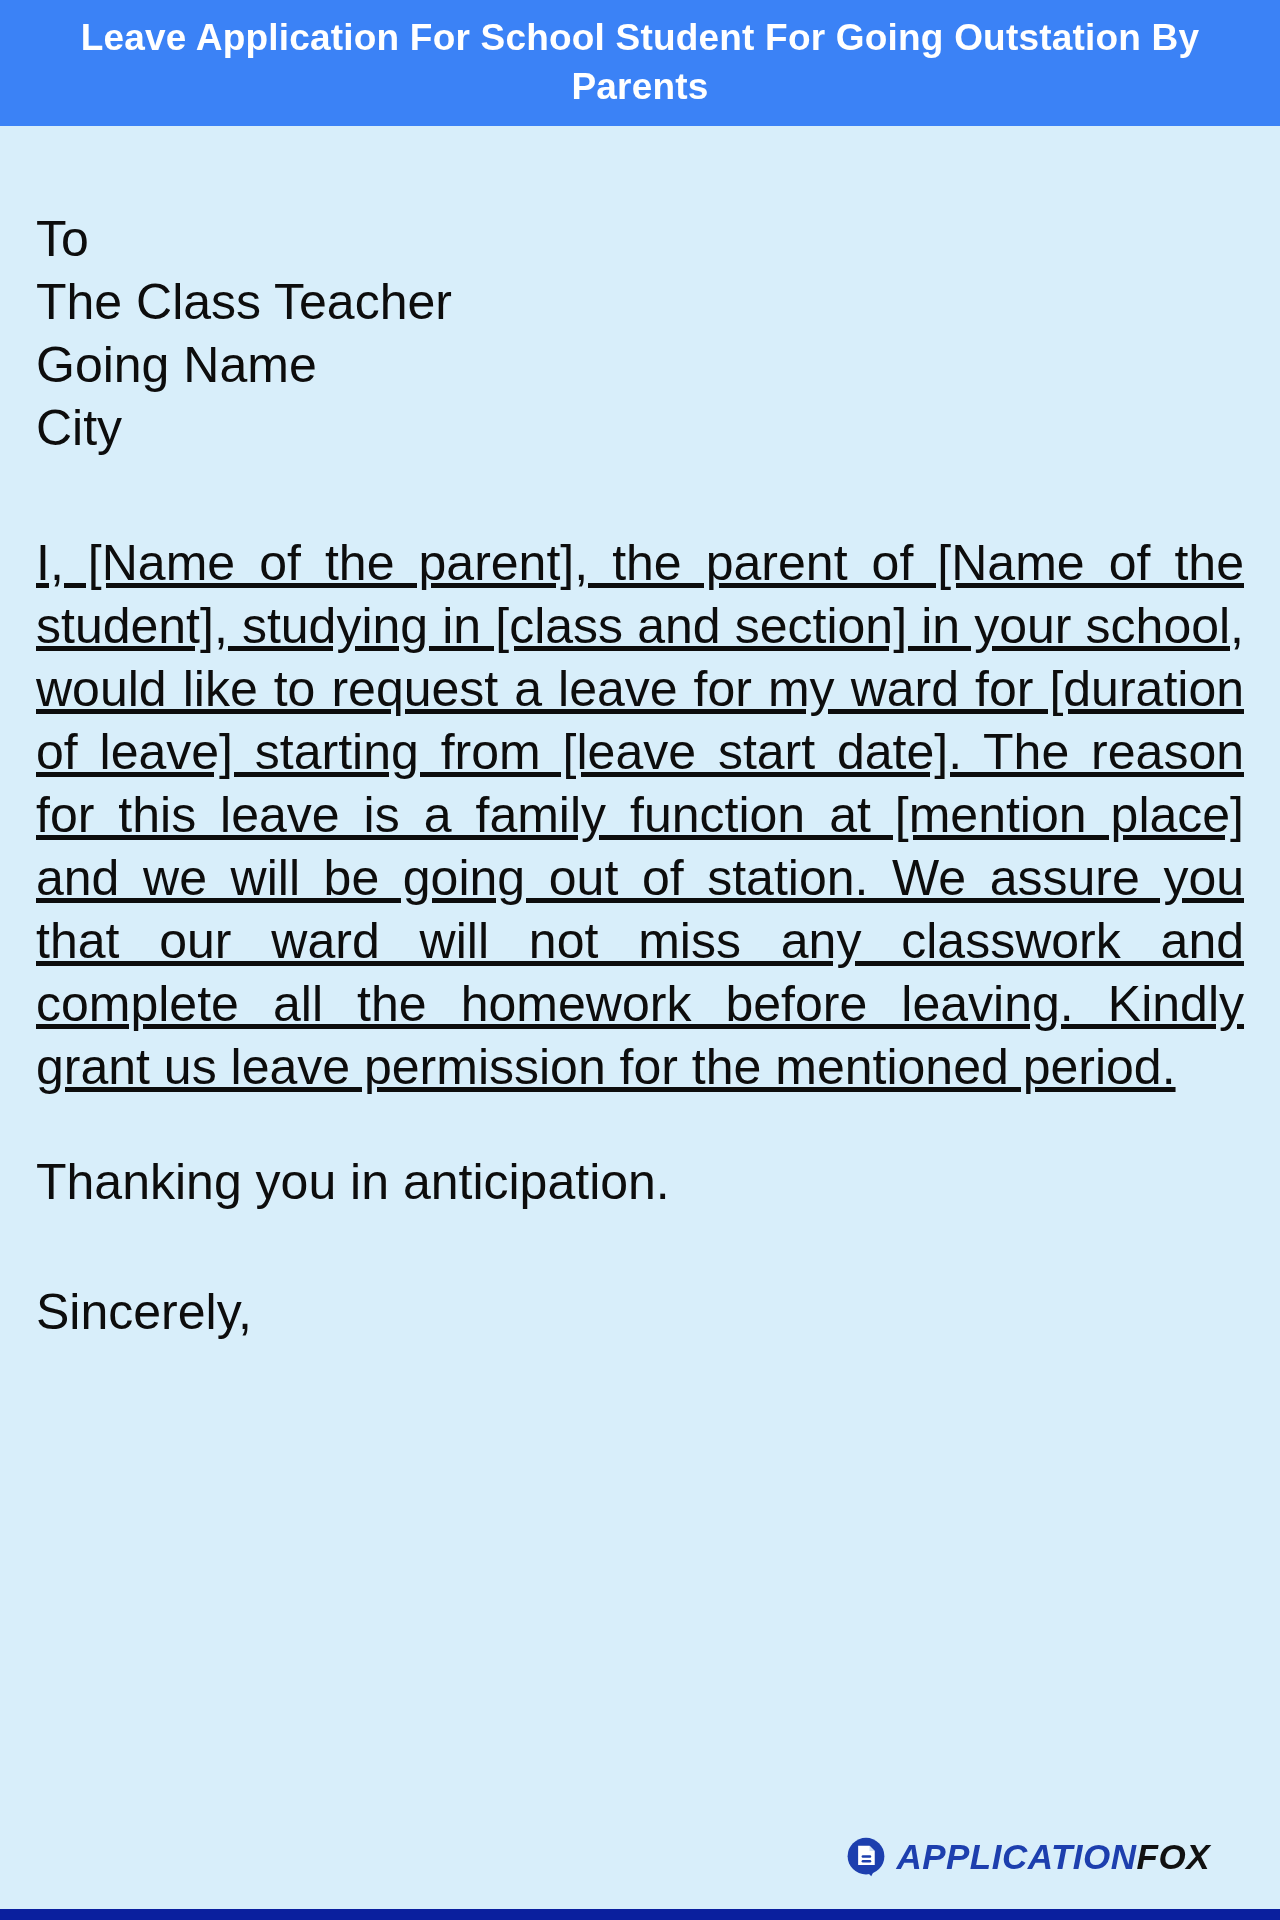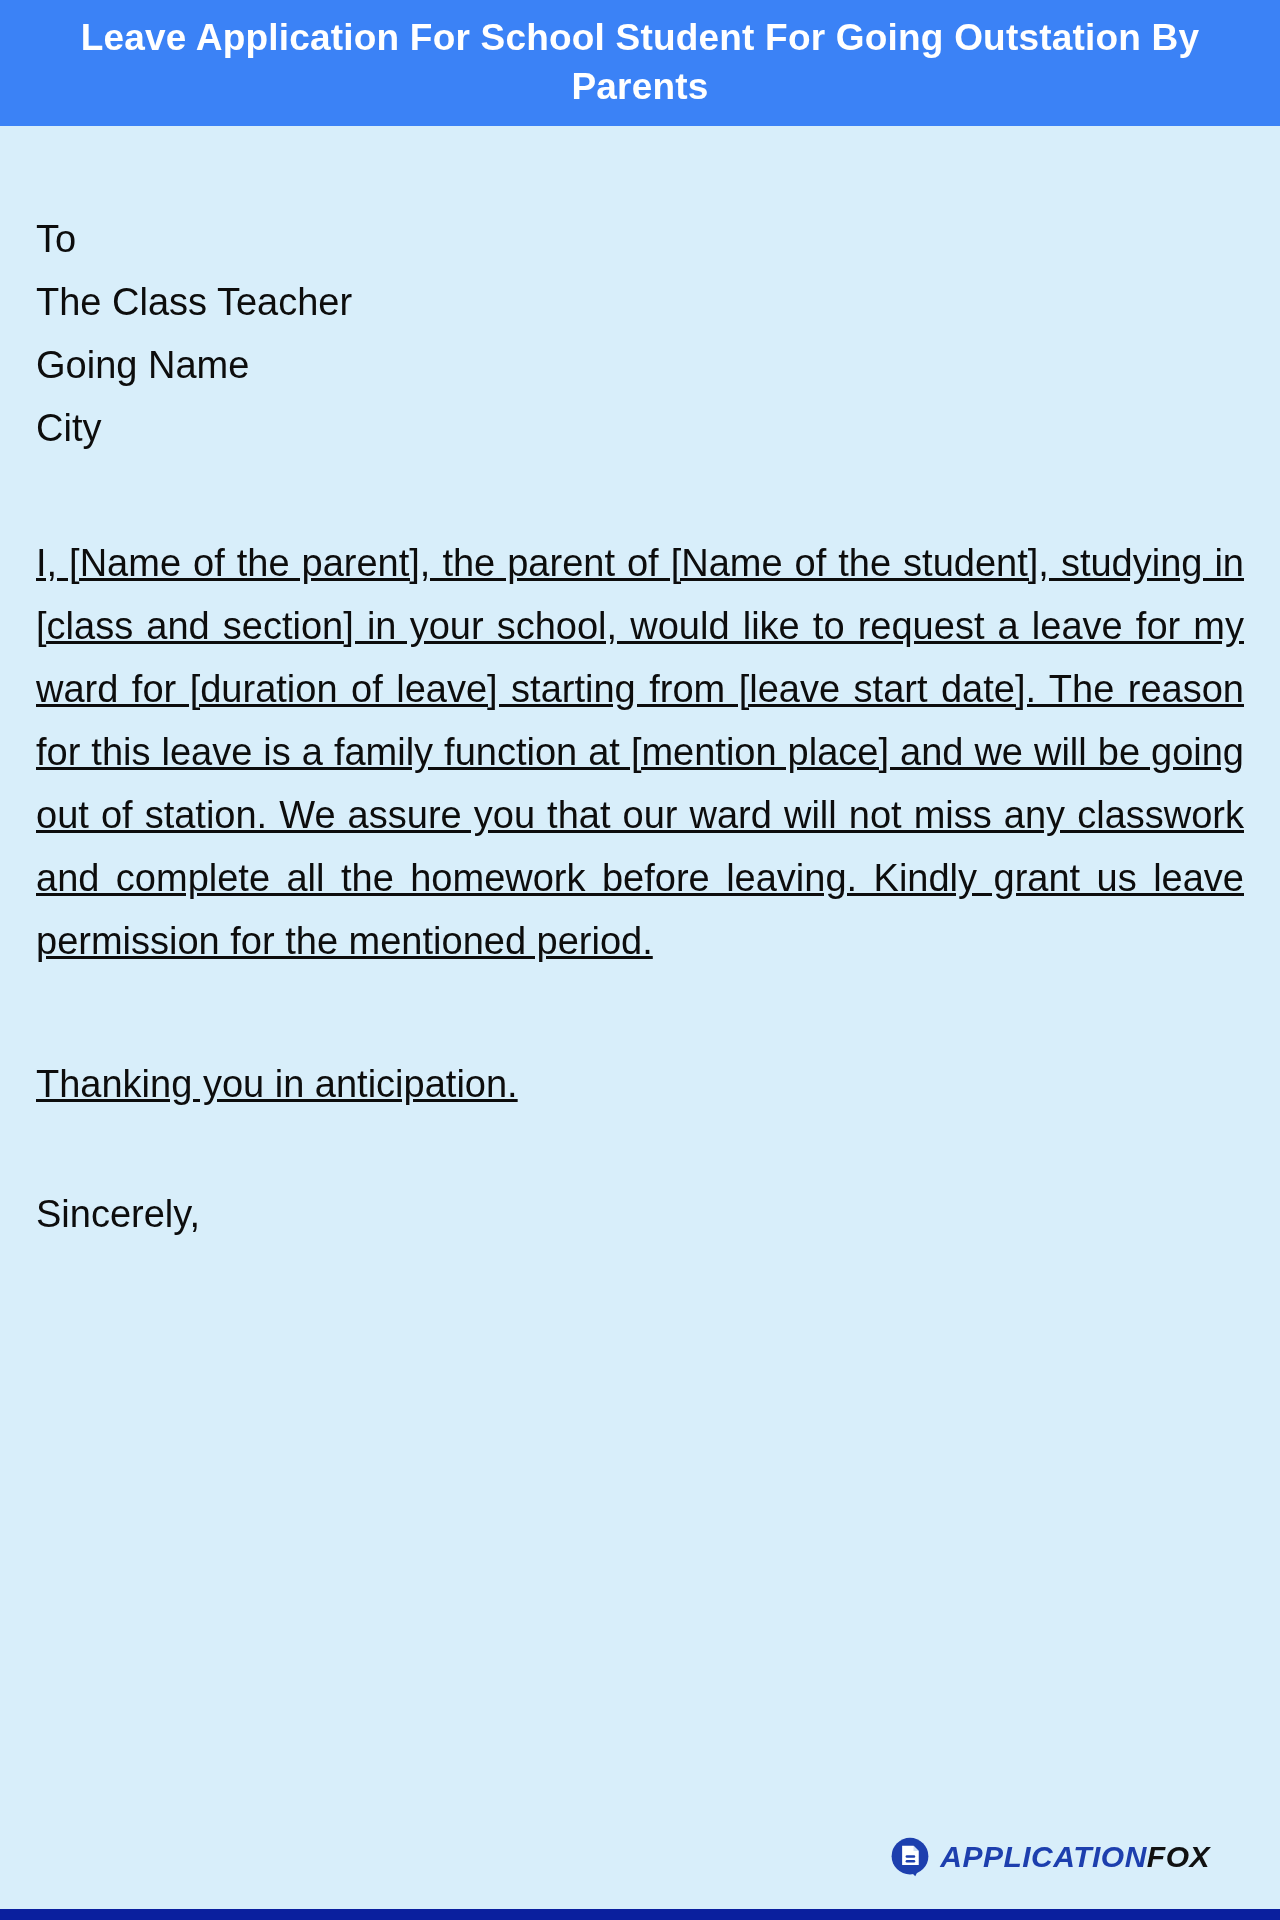--- a/index.html
+++ b/index.html
@@ -17,52 +17,52 @@
     color: #ffffff;
     text-align: center;
     padding: 13px 20px 15px 20px;
     font-size: 37px;
     line-height: 49px;
     font-weight: 700;
     letter-spacing: 0.2px;
   }
   .letter {
     padding: 0 36px;
-    font-size: 38px;
+    font-size: 50px;
     line-height: 63px;
     font-weight: 400;
   }
   .recipient { margin-top: 82px; }
   .subject {
     margin-top: 64px;
     text-align: justify;
     text-justify: inter-word;
   }
   .salutation { margin-top: 64px; }
   .body-paragraph {
     margin-top: 72px;
     text-align: justify;
     text-justify: inter-word;
     text-decoration: underline;
   }
-  .closing { margin-top: 80px; text-decoration: underline; }
+  .closing { margin-top: 52px; }
   .signoff-block { margin-top: 67px; }
   .brand {
     position: absolute;
     top: 1836px;
     right: 70px;
     display: flex;
     align-items: center;
     gap: 9px;
   }
   .brand-icon { width: 42px; height: 42px; display: block; }
   .brand-text {
     font-style: italic;
     font-weight: 700;
-    font-size: 30px;
+    font-size: 35px;
     letter-spacing: 0.5px;
     white-space: nowrap;
   }
   .brand-primary { color: #1d3fae; }
   .brand-secondary { color: #111111; }
   .bottom-bar {
     position: absolute;
     left: 0;
     bottom: 0;
     width: 100%;

